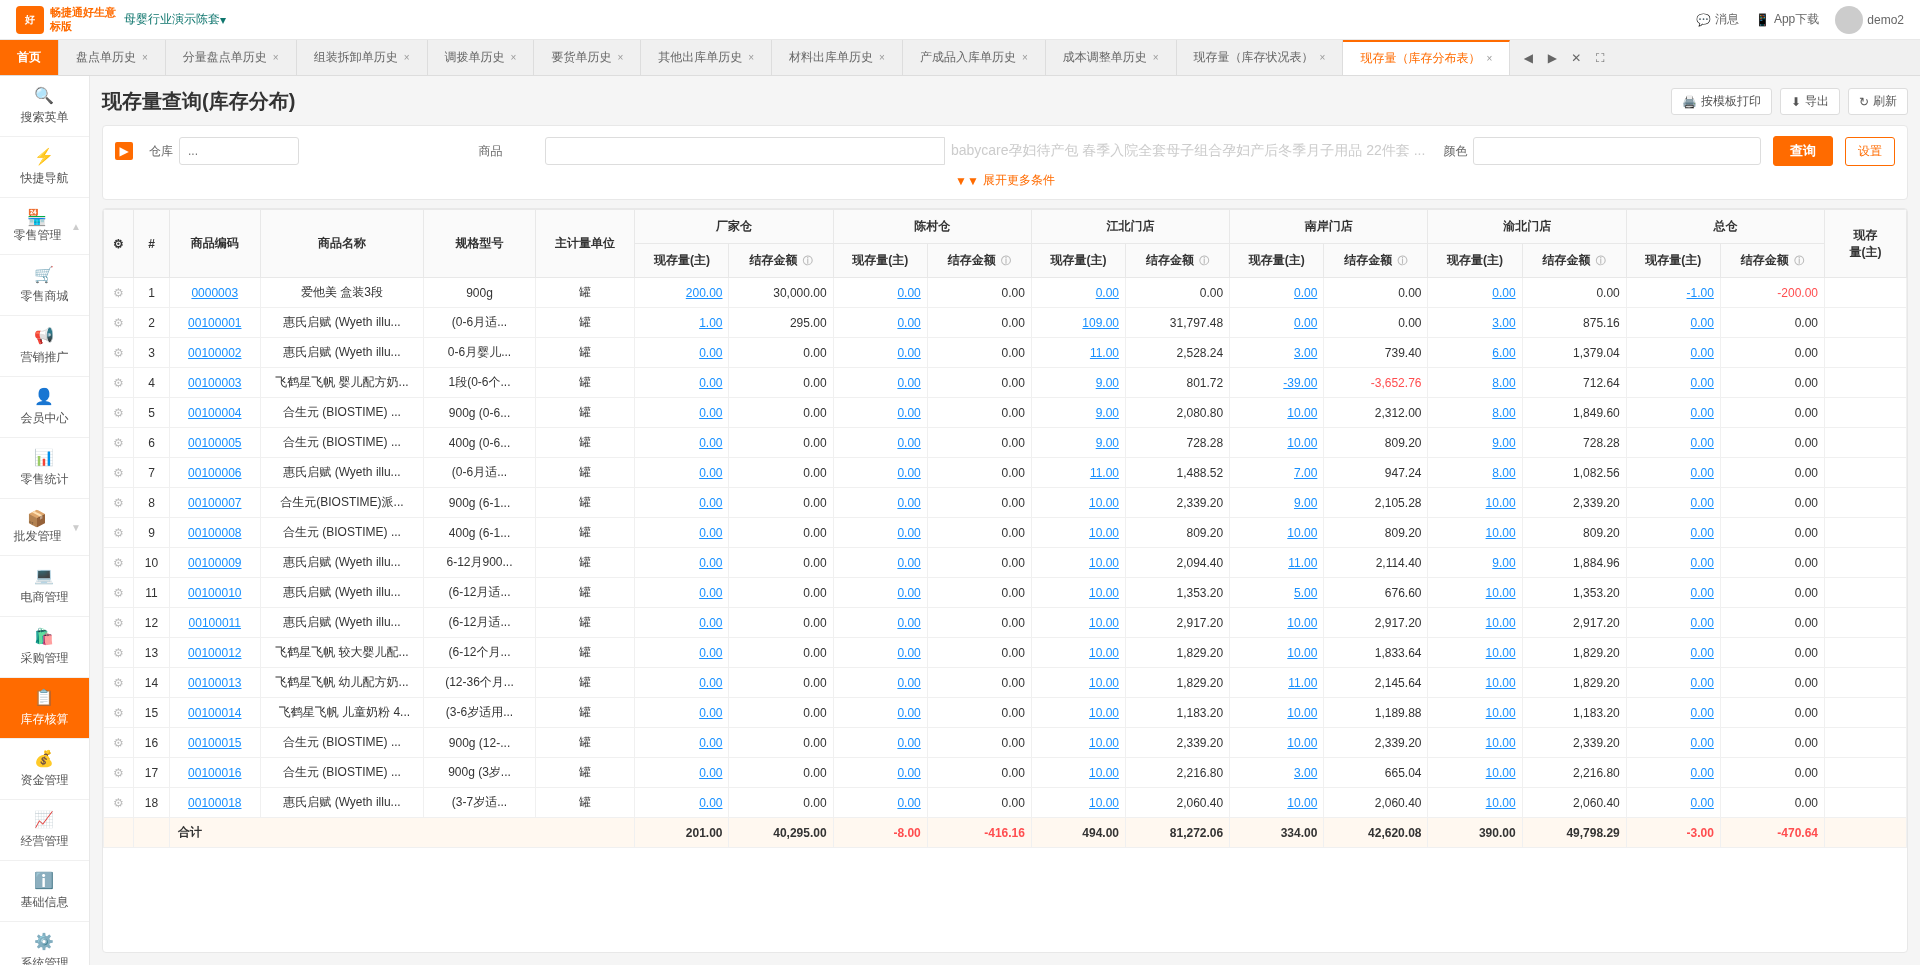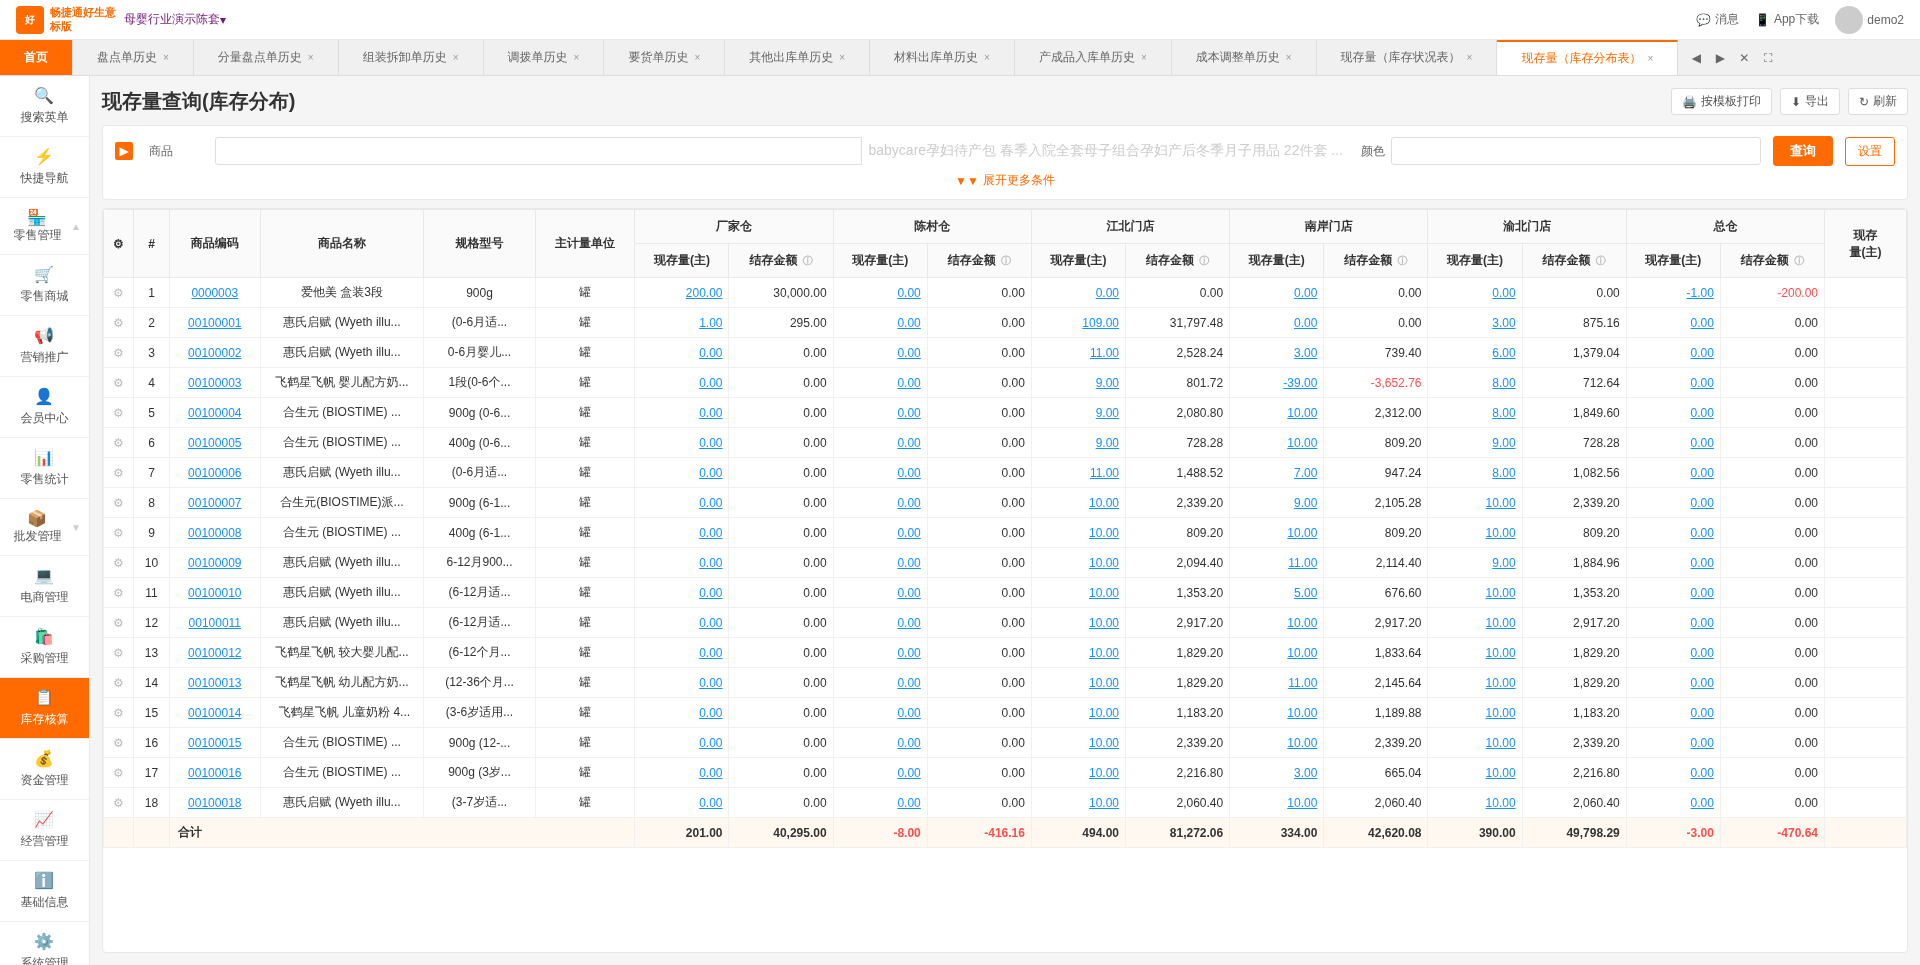--- a/index.html
+++ b/index.html
@@ -16,40 +16,40 @@
       border-bottom: 1px solid #e8e8e8;
       position: fixed;
       top: 0; left: 0; right: 0;
       z-index: 100;
     }
     .top-bar-left { display: flex; align-items: center; gap: 8px; }
     .logo-area { display: flex; align-items: center; gap: 6px; }
     .logo-icon { width: 28px; height: 28px; background: #ff6b00; border-radius: 4px; display: flex; align-items: center; justify-content: center; }
     .logo-icon span { color: white; font-size: 10px; font-weight: bold; }
     .logo-text { color: #ff6b00; font-size: 11px; font-weight: bold; line-height: 1.2; }
-    .tenant-selector { display: flex; align-items: center; color: #701a75; font-size: 12px; cursor: pointer; }
+    .tenant-selector { display: flex; align-items: center; color: #0f766e; font-size: 12px; cursor: pointer; }
     .top-bar-right { display: flex; align-items: center; gap: 16px; }
     .top-bar-action { display: flex; align-items: center; gap: 4px; color: #666; font-size: 12px; cursor: pointer; }
     .avatar { width: 28px; height: 28px; border-radius: 50%; background: #ccc; overflow: hidden; }
 
     
     .tab-bar {
       position: fixed;
       top: 40px; left: 0; right: 0;
       height: 36px;
       background: #f0f0f0;
       display: flex;
       align-items: center;
       border-bottom: 1px solid #ddd;
       z-index: 99;
       overflow: hidden;
     }
     .tab-item {
       height: 36px;
-      padding: 0 24px;
+      padding: 0 17px;
       display: flex;
       align-items: center;
       gap: 6px;
       font-size: 12px;
       color: #666;
       cursor: pointer;
       white-space: nowrap;
       border-right: 1px solid #ddd;
       background: #f0f0f0;
     }
@@ -421,20 +421,26 @@
       <button class="action-btn">
         <span>↻</span>
         <span>刷新</span>
       </button>
     </div>
   </div>
 
   <div class="search-area">
     <div class="search-row">
       <span class="expand-icon-btn">▶</span>
+      <div class="search-field">
+        <label class="search-label">仓库</label>
+        <div class="search-input-wrap">
+          <input type="text" class="search-input warehouse-input" placeholder="..." style="">
+        </div>
+      </div>
       <div class="search-field" style="flex: 3;">
         <label class="search-label">商品</label>
         <div class="product-input-wrap">
           <input type="text" class="product-input" value="" style="">
           <span style="padding: 0 6px; color: #ccc; font-size: 14px;">babycare孕妇待产包 春季入院全套母子组合孕妇产后冬季月子用品 22件套 ...</span>
         </div>
       </div>
       <div class="search-field">
         <label class="search-label">颜色</label>
         <div class="search-input-wrap" style="width: 200px;">

